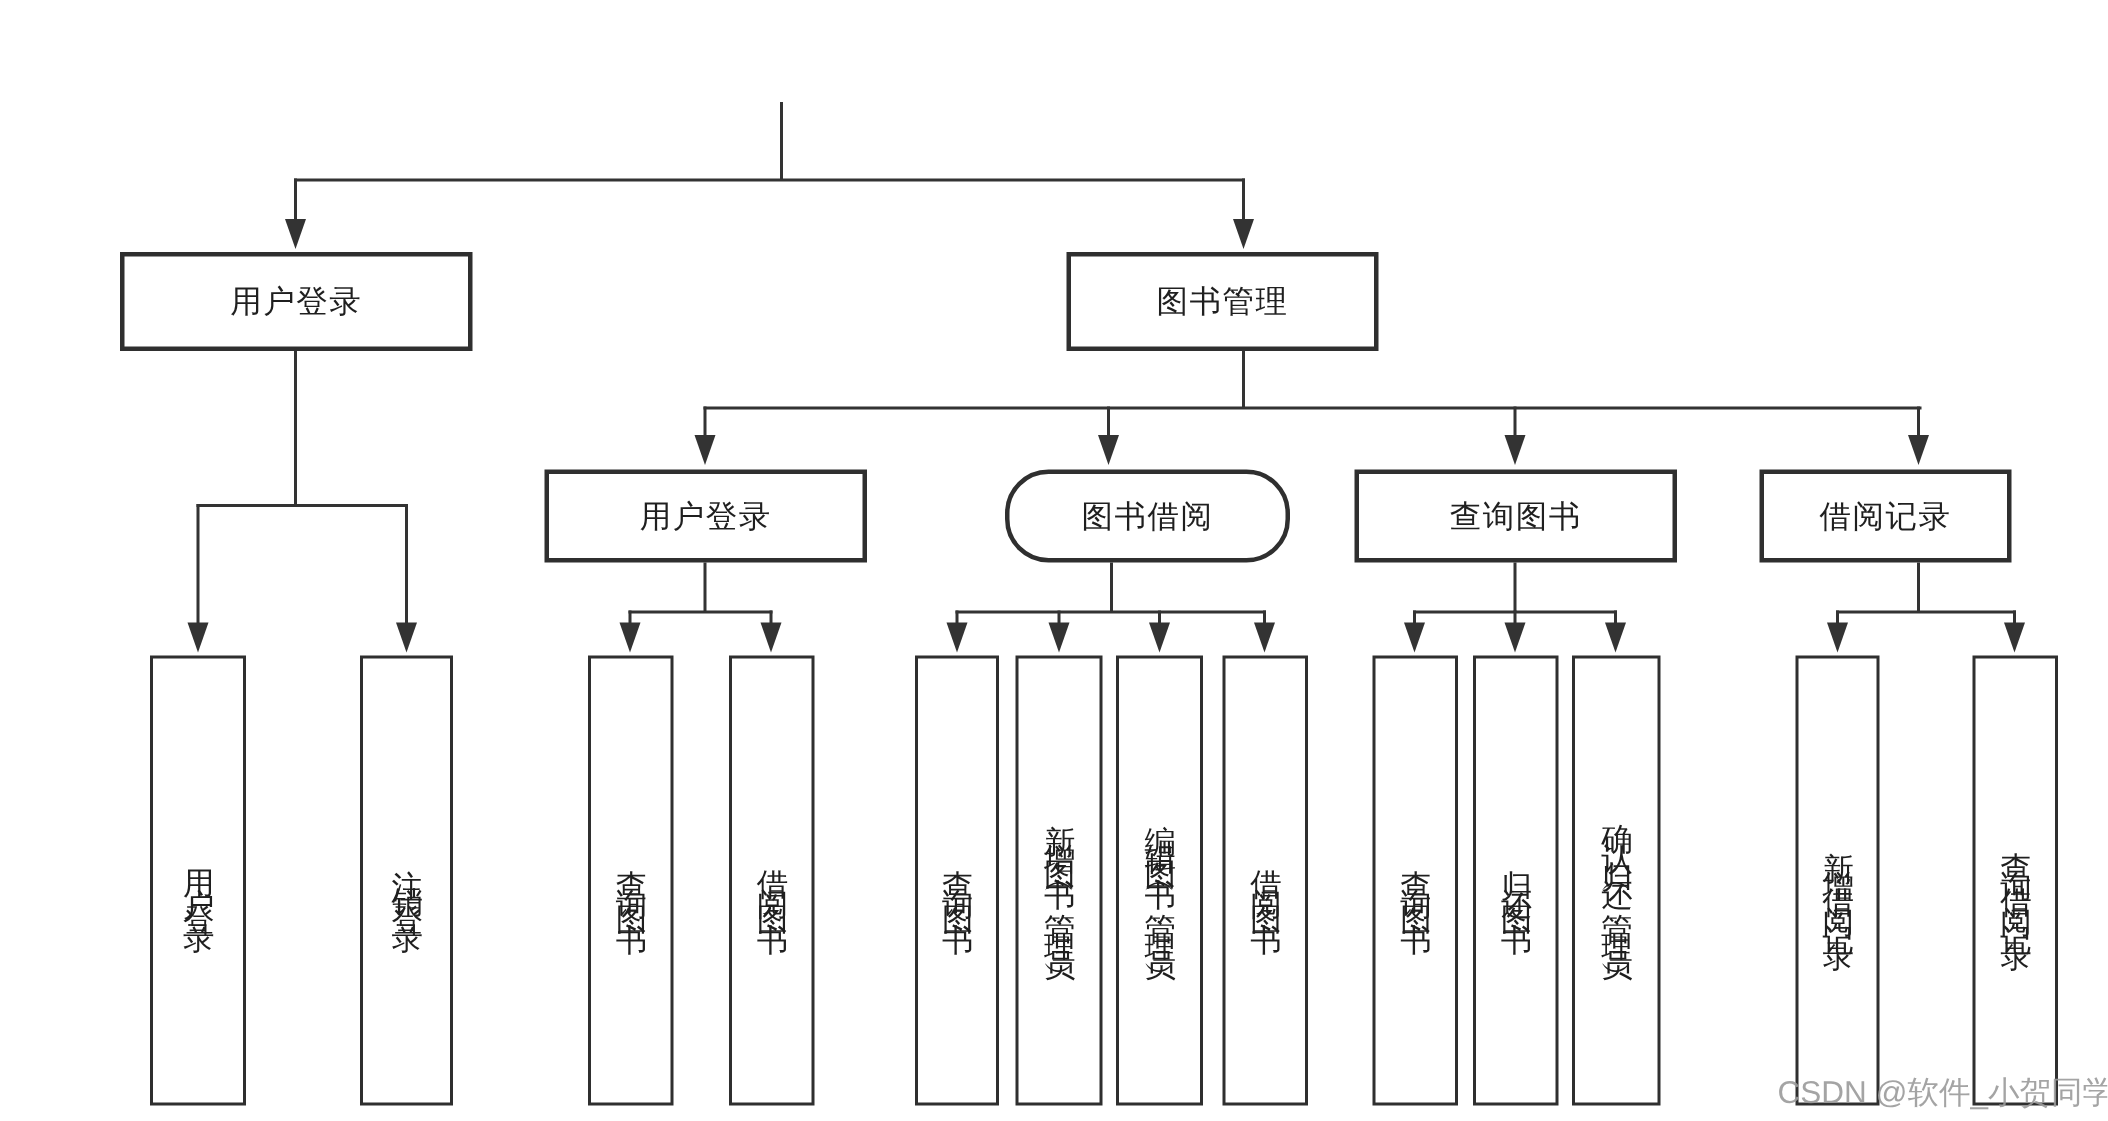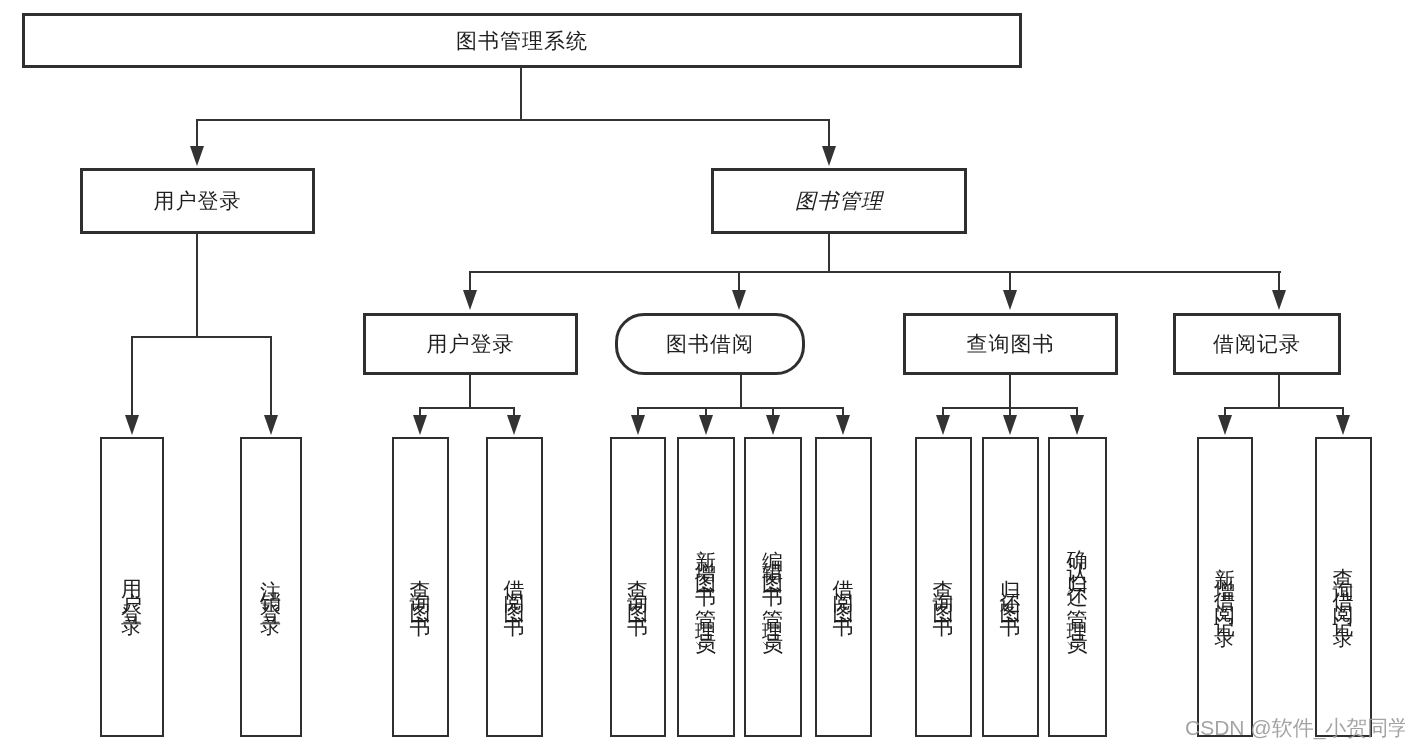--- a/index.html
+++ b/index.html
@@ -37,52 +37,51 @@
   .watermark{
     position:absolute;left:1185px;top:714px;
     font-size:21px;color:var(--watermark);opacity:.9;white-space:nowrap;
   }
 </style>
 </head>
 <body>
 
 <div class="canvas">
 
-  <div class="box" style="left:22px;top:13px;width:1000px;height:55px;">图书管理系统</div>
 
   <div class="vline" style="left:520px;top:68px;height:52px;"></div>
   <div class="hline" style="left:196px;top:119px;width:634px;"></div>
   <div class="vline" style="left:196px;top:119px;height:29px;"></div>
   <div class="arrow" style="left:190px;top:146px;"></div>
   <div class="vline" style="left:828px;top:119px;height:29px;"></div>
   <div class="arrow" style="left:822px;top:146px;"></div>
 
   <div class="box" style="left:80px;top:168px;width:235px;height:66px;">用户登录</div>
-  <div class="box" style="left:711px;top:168px;width:256px;height:66px;font-style:italic;">图书管理</div>
+  <div class="box" style="left:711px;top:168px;width:208px;height:66px;">图书管理</div>
 
   <div class="vline" style="left:196px;top:234px;height:103px;"></div>
   <div class="hline" style="left:131px;top:336px;width:141px;"></div>
   <div class="vline" style="left:131px;top:336px;height:82px;"></div>
   <div class="arrow" style="left:125px;top:415px;"></div>
   <div class="vline" style="left:270px;top:336px;height:82px;"></div>
   <div class="arrow" style="left:264px;top:415px;"></div>
 
   <div class="vline" style="left:828px;top:233px;height:39px;"></div>
   <div class="hline" style="left:469px;top:271px;width:812px;"></div>
   <div class="vline" style="left:469px;top:271px;height:22px;"></div>
   <div class="arrow" style="left:463px;top:290px;"></div>
   <div class="vline" style="left:738px;top:271px;height:22px;"></div>
   <div class="arrow" style="left:732px;top:290px;"></div>
   <div class="vline" style="left:1009px;top:271px;height:22px;"></div>
   <div class="arrow" style="left:1003px;top:290px;"></div>
   <div class="vline" style="left:1278px;top:271px;height:22px;"></div>
   <div class="arrow" style="left:1272px;top:290px;"></div>
 
   <div class="box" style="left:363px;top:313px;width:215px;height:62px;">用户登录</div>
-  <div class="box" style="left:615px;top:313px;width:190px;height:62px;border-radius:29px;">图书借阅</div>
+  <div class="box" style="left:670px;top:313px;width:190px;height:62px;border-radius:29px;">图书借阅</div>
   <div class="box" style="left:903px;top:313px;width:215px;height:62px;">查询图书</div>
   <div class="box" style="left:1173px;top:313px;width:168px;height:62px;">借阅记录</div>
 
   <div class="vline" style="left:469px;top:375px;height:33px;"></div>
   <div class="hline" style="left:419px;top:407px;width:96px;"></div>
   <div class="vline" style="left:419px;top:407px;height:11px;"></div>
   <div class="arrow" style="left:413px;top:415px;"></div>
   <div class="vline" style="left:513px;top:407px;height:11px;"></div>
   <div class="arrow" style="left:507px;top:415px;"></div>
 

